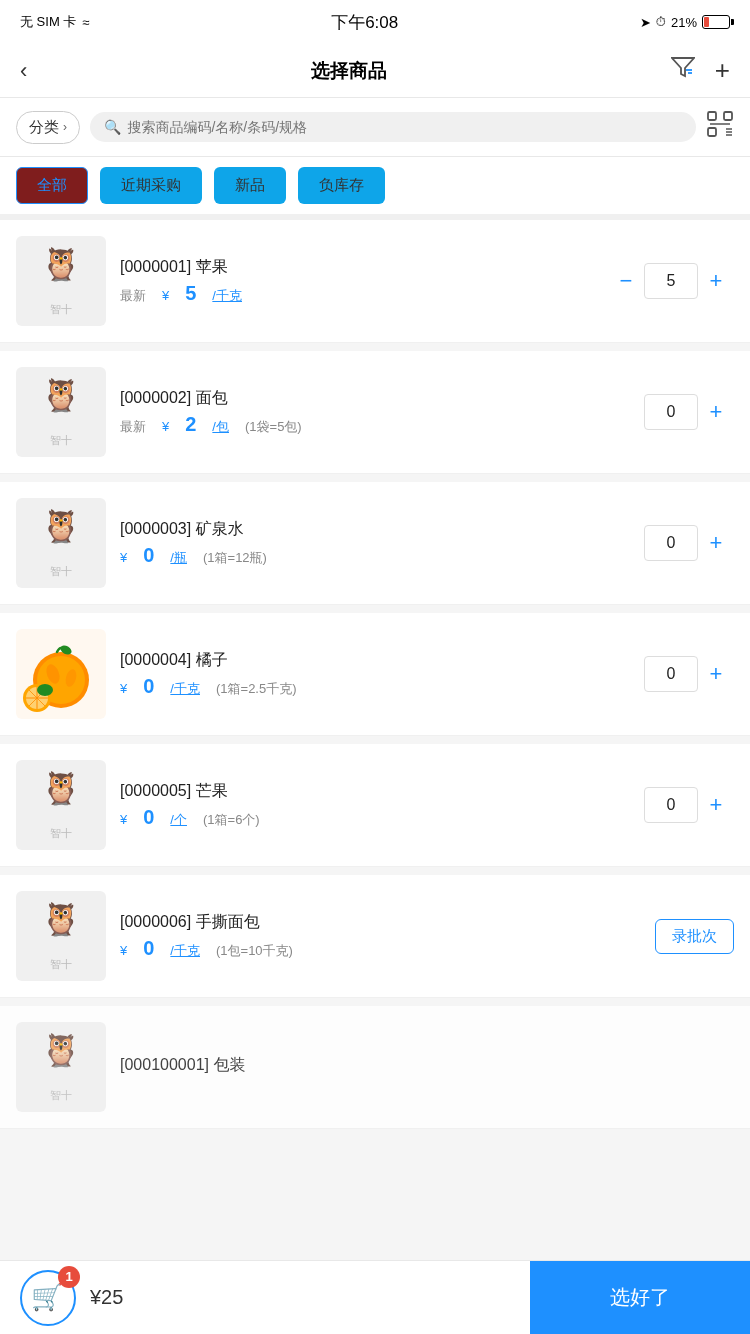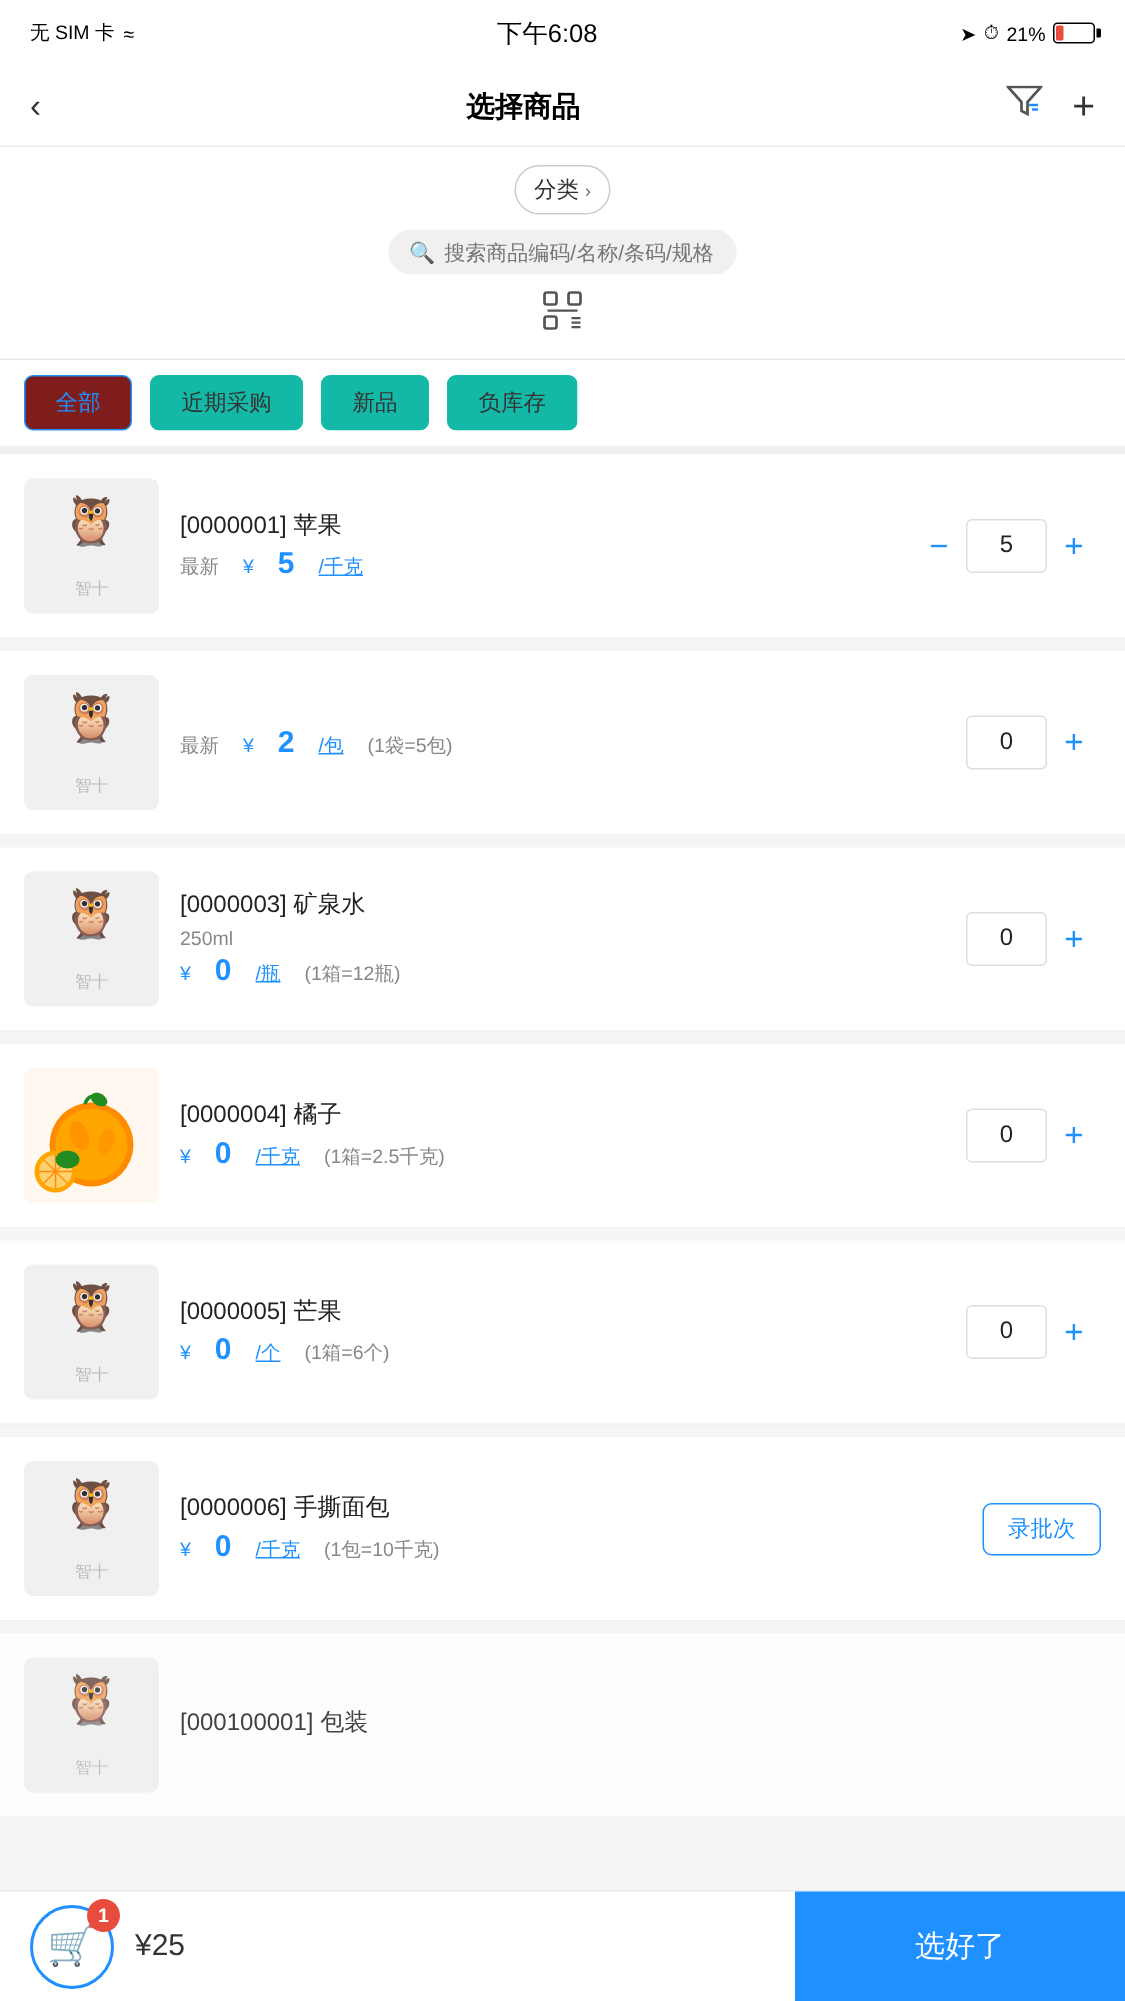--- a/index.html
+++ b/index.html
@@ -53,21 +53,20 @@
     .nav-filter, .nav-add { font-size: 22px; color: #555; cursor: pointer; }
 
     
     .search-area {
       background: #fff;
       padding: 12px 16px;
       display: flex;
       align-items: center;
       gap: 10px;
       border-bottom: 1px solid #e8e8e8;
-      flex-direction: column;
     }
     .category-btn {
       display: flex; align-items: center; gap: 4px;
       border: 1px solid #ccc; border-radius: 18px;
       padding: 6px 12px; font-size: 15px; color: #333;
       background: #fff; white-space: nowrap; cursor: pointer;
     }
     .category-btn .chevron { font-size: 12px; color: #666; }
     .search-input-wrap {
       flex: 1; display: flex; align-items: center;
@@ -89,21 +88,21 @@
       gap: 12px;
       border-bottom: 6px solid #f0f0f0;
     }
     .tab-item {
       padding: 8px 20px;
       border-radius: 6px;
       font-size: 15px;
       color: #333;
       border: 1px solid transparent;
       cursor: pointer;
-      background: #14b8a6;
+      background: #0ea5e9;
     }
     .tab-item.active {
       border: 1.5px solid #1e90ff;
       color: #1e90ff;
       background: #7f1d1d;
     }
 
     
     .product-list {
       background: #f5f5f5;
@@ -304,20 +303,21 @@
   </div>
 
   <div class="product-item">
     <div class="product-image">
       <div class="owl-logo">
         <span class="owl-icon">🦉</span>
         <span class="owl-text">智十</span>
       </div>
     </div>
     <div class="product-info">
+      <div class="product-name">[0000002] 面包</div>
       <div class="product-price-row">
         <span class="price-label">最新</span>
         <span class="price-currency">¥</span>
         <span class="price-value">2</span>
         <span class="price-unit">/包</span>
         <span class="price-unit-suffix">(1袋=5包)</span>
       </div>
     </div>
     <div class="qty-control">
       <input class="qty-input" type="text" value="0" style="border-radius: 4px;">
@@ -327,21 +327,20 @@
 
   <div class="product-item">
     <div class="product-image">
       <div class="owl-logo">
         <span class="owl-icon">🦉</span>
         <span class="owl-text">智十</span>
       </div>
     </div>
     <div class="product-info">
       <div class="product-name">[0000003] 矿泉水</div>
-      <div class="product-spec">250ml</div>
       <div class="product-price-row">
         <span class="price-currency">¥</span>
         <span class="price-value">0</span>
         <span class="price-unit">/瓶</span>
         <span class="price-unit-suffix">(1箱=12瓶)</span>
       </div>
     </div>
     <div class="qty-control">
       <input class="qty-input" type="text" value="0" style="border-radius: 4px;">
       <button class="qty-btn">+</button>

